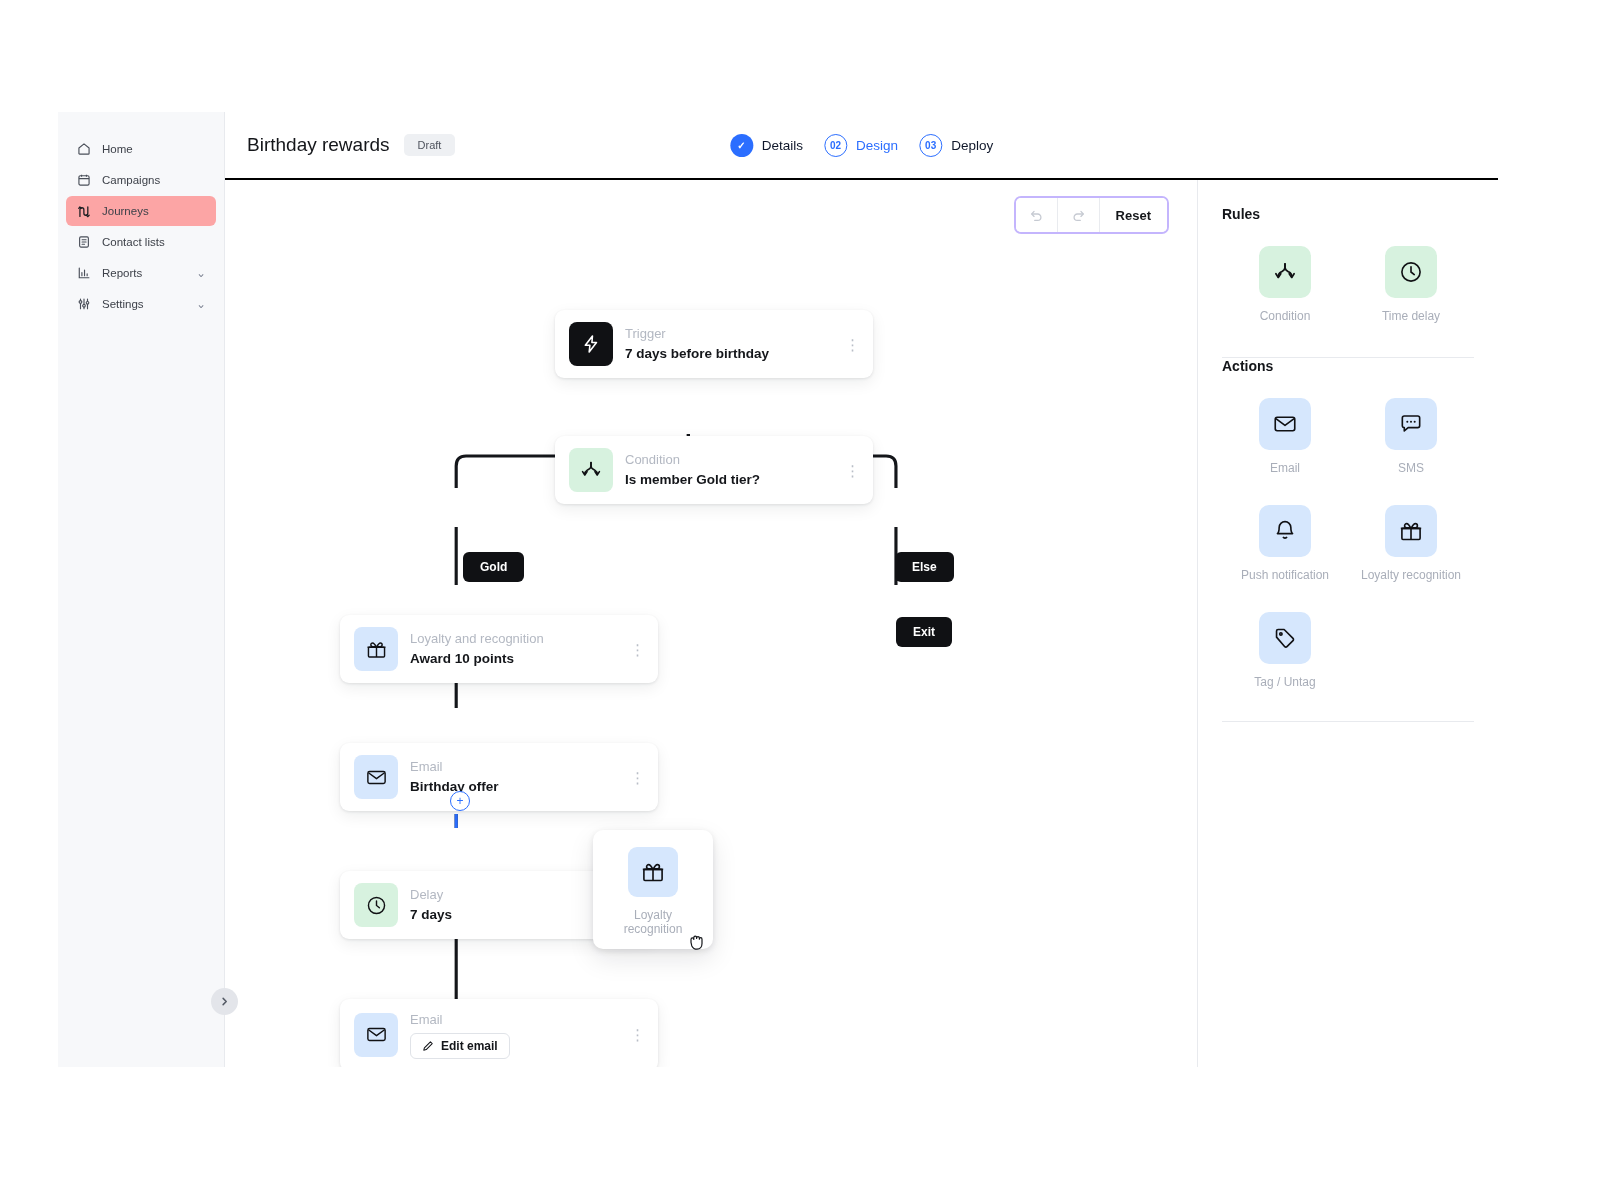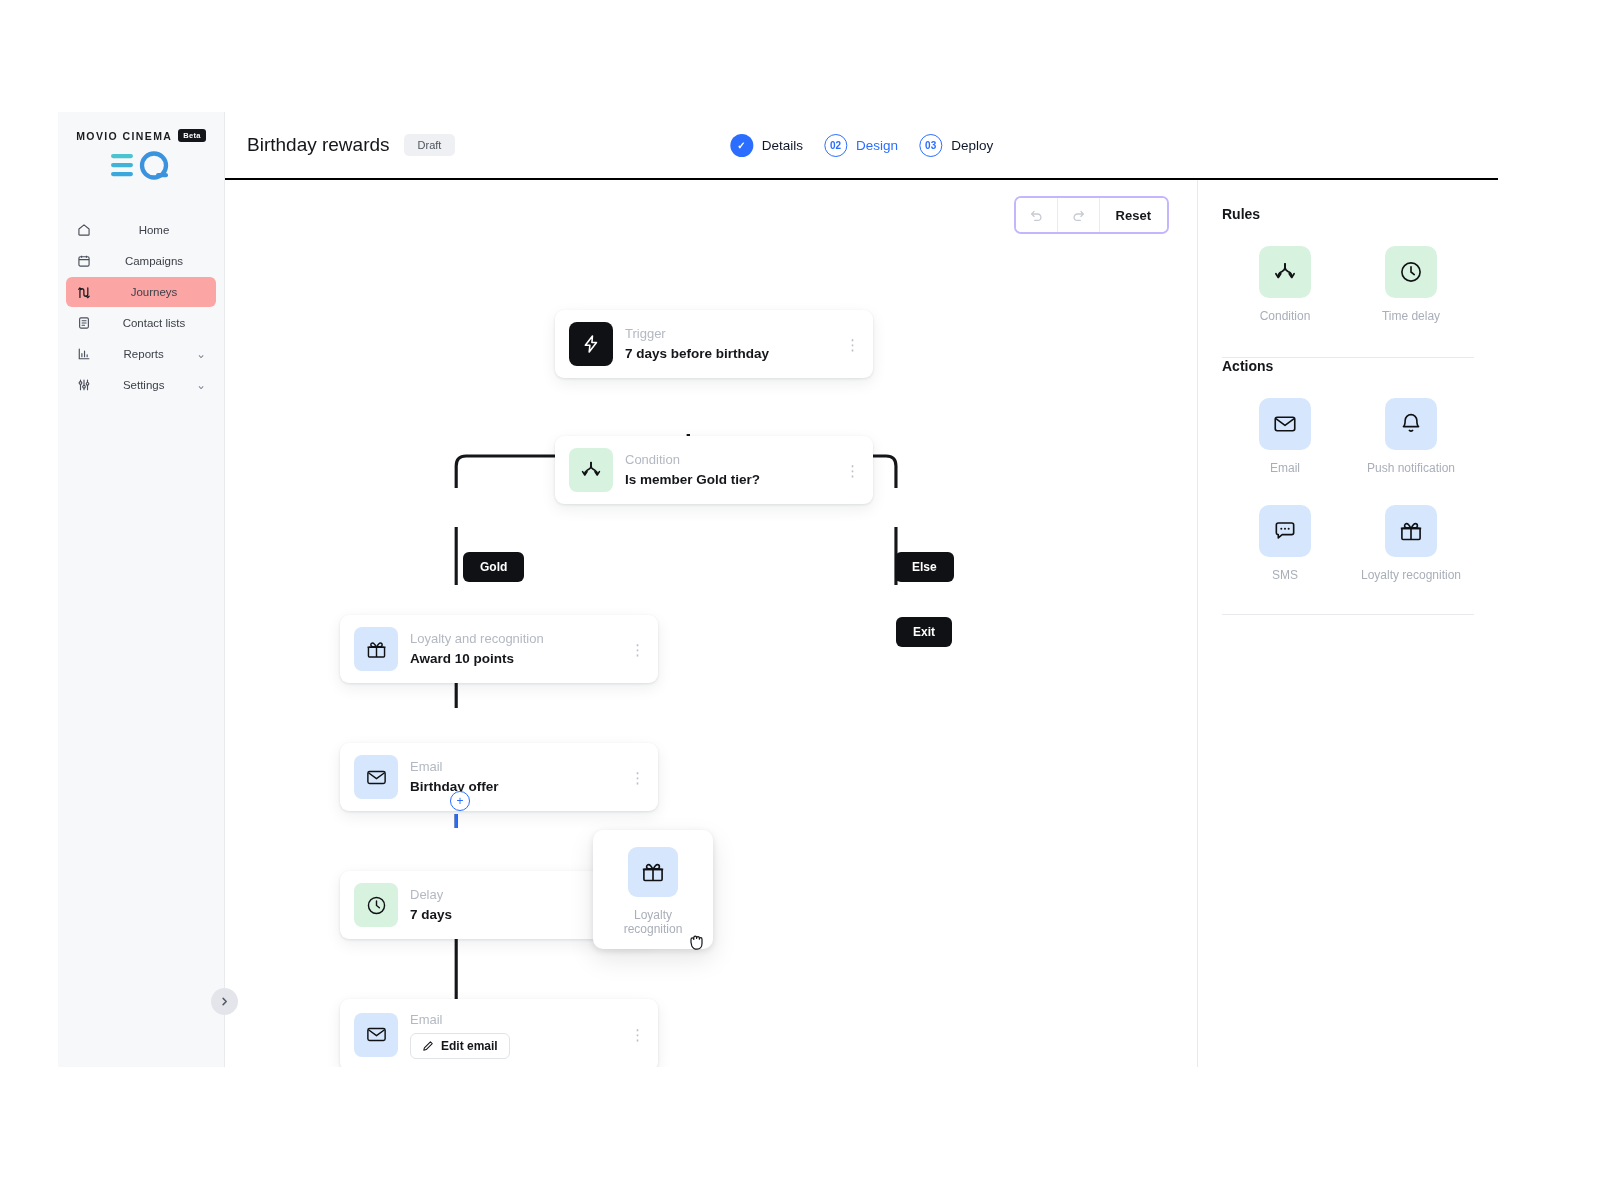--- a/index.html
+++ b/index.html
@@ -33,21 +33,21 @@
   .brandname {
     font-size: 10.5px; font-weight: 700; letter-spacing: 1.4px;
     color: #1b1d21;
   }
   .beta {
     background: #14161a; color: #fff; font-size: 7.5px; font-weight: 700;
     border-radius: 3px; padding: 2px 5px 2px 5px; letter-spacing: .3px;
   }
   .logo { margin-top: 7px; display:flex; justify-content:center; }
 
-  .navlist { margin-top: 22px; text-align: center; }
+  .navlist { margin-top: 22px; }
   .navitem {
     display: flex; align-items: center; gap: 11px;
     height: 30px; margin: 1px 8px; padding: 0 10px;
     border-radius: 6px; color: #3d4149; font-size: 11.5px;
     cursor: pointer;
   }
   .navitem.active { background: #fca5a5; }
   .navitem .nlabel { flex: 1; }
   .navitem .chev { color: #7b8191; }
   .nicon { width: 15px; height: 15px; display:flex; align-items:center; justify-content:center; color:#4a4f59; }
@@ -193,35 +193,20 @@
   .ptile.blue { background: #d6e7fd; }
   .plabel { font-size: 12px; color: #a9aeb9; }
   .divider { height: 1px; background: #e8eaee; margin: 28px 0 0 0; }
 </style>
 </head>
 <body>
 
 <div class="app">
 
   <div class="leftnav">
-    <div class="brandwrap">
-      <div class="brandrow">
-        <span class="brandname">MOVIO CINEMA</span>
-        <span class="beta">Beta</span>
-      </div>
-      <div class="logo">
-        <svg width="62" height="34" viewBox="0 0 62 34">
-          <rect x="1" y="5" width="22" height="4.2" rx="2.1" fill="#4bc3d0"></rect>
-          <rect x="1" y="14" width="22" height="4.2" rx="2.1" fill="#3fb3d8"></rect>
-          <rect x="1" y="23" width="22" height="4.2" rx="2.1" fill="#3aa8dd"></rect>
-          <path d="M44 4.5 a12 12 0 1 0 0 24 a12 12 0 1 0 0 -24" fill="none" stroke="#3b93dd" stroke-width="4.3"></path>
-          <rect x="46" y="24" width="12" height="4.3" rx="2.1" fill="#3b93dd"></rect>
-        </svg>
-      </div>
-    </div>
 
     <div class="navlist">
       <div class="navitem">
         <span class="nicon">
           <svg width="14" height="14" viewBox="0 0 16 16" fill="none" stroke="#4a4f59" stroke-width="1.3" stroke-linejoin="round">
             <path d="M2.2 6.8 8 2.2l5.8 4.6V13a.8.8 0 0 1-.8.8H3a.8.8 0 0 1-.8-.8z"></path>
           </svg>
         </span>
         <span class="nlabel">Home</span>
       </div>
@@ -516,51 +501,60 @@
                 <rect x="3" y="5.8" width="18" height="12.4" rx="1.8"></rect>
                 <path d="M3.6 7 12 13.2 20.4 7"></path>
               </svg>
             </div>
             <div class="plabel">Email</div>
           </div>
 
           <div class="pitem">
             <div class="ptile blue">
               <svg width="26" height="26" viewBox="0 0 24 24" fill="none" stroke="#101114" stroke-width="1.5" stroke-linejoin="round">
-                <path d="M12 3.4a5.4 5.4 0 0 0-5.4 5.4c0 4.4-1.6 5.6-1.6 5.6h14s-1.6-1.2-1.6-5.6A5.4 5.4 0 0 0 12 3.4z"></path>
-                <path d="M10.2 17.4a2 2 0 0 0 3.6 0"></path>
-              </svg>
-            </div>
-            <div class="plabel">Push notification</div>
-          </div>
-
-          <div class="pitem">
-            <div class="ptile blue">
-              <svg width="26" height="26" viewBox="0 0 24 24" fill="none" stroke="#101114" stroke-width="1.5" stroke-linejoin="round">
                 <path d="M4 6.4a1.8 1.8 0 0 1 1.8-1.8h12.4A1.8 1.8 0 0 1 20 6.4v7.2a1.8 1.8 0 0 1-1.8 1.8H9.4l-3.6 3v-3H5.8A1.8 1.8 0 0 1 4 13.6z"></path>
                 <circle cx="8.6" cy="10" r=".95" fill="#101114" stroke="none"></circle>
                 <circle cx="12" cy="10" r=".95" fill="#101114" stroke="none"></circle>
                 <circle cx="15.4" cy="10" r=".95" fill="#101114" stroke="none"></circle>
               </svg>
             </div>
             <div class="plabel">SMS</div>
+          </div>
+
+          <div class="pitem">
+            <div class="ptile blue">
+              <svg width="26" height="26" viewBox="0 0 24 24" fill="none" stroke="#101114" stroke-width="1.5" stroke-linejoin="round">
+                <path d="M12 3.4a5.4 5.4 0 0 0-5.4 5.4c0 4.4-1.6 5.6-1.6 5.6h14s-1.6-1.2-1.6-5.6A5.4 5.4 0 0 0 12 3.4z"></path>
+                <path d="M10.2 17.4a2 2 0 0 0 3.6 0"></path>
+              </svg>
+            </div>
+            <div class="plabel">Push notification</div>
           </div>
 
           <div class="pitem">
             <div class="ptile blue">
               <svg width="26" height="26" viewBox="0 0 24 24" fill="none" stroke="#101114" stroke-width="1.5" stroke-linejoin="round">
                 <rect x="3.6" y="9.6" width="16.8" height="10.2" rx="1"></rect>
                 <path d="M2.6 9.6h18.8M12 9.6v10.2"></path>
                 <path d="M12 9.6C10.8 7.4 9.6 5.2 8 5.2a1.9 1.9 0 0 0 0 3.8h4"></path>
                 <path d="M12 9.6c1.2-2.2 2.4-4.4 4-4.4a1.9 1.9 0 0 1 0 3.8h-4"></path>
               </svg>
             </div>
             <div class="plabel">Loyalty recognition</div>
           </div>
 
+          <div class="pitem">
+            <div class="ptile blue">
+              <svg width="26" height="26" viewBox="0 0 24 24" fill="none" stroke="#101114" stroke-width="1.5" stroke-linejoin="round">
+                <path d="M4.2 11.2V5.6a1.4 1.4 0 0 1 1.4-1.4h5.6l8.2 8.2a1.4 1.4 0 0 1 0 2l-5.6 5.6a1.4 1.4 0 0 1-2 0z"></path>
+                <circle cx="8.2" cy="8.2" r="1.1"></circle>
+              </svg>
+            </div>
+            <div class="plabel">Tag / Untag</div>
+          </div>
         </div>
 
         <div class="divider" style="margin-top:32px;"></div>
       </div>
 
     </div>
   </div>
 </div>
 
 </body></html>

